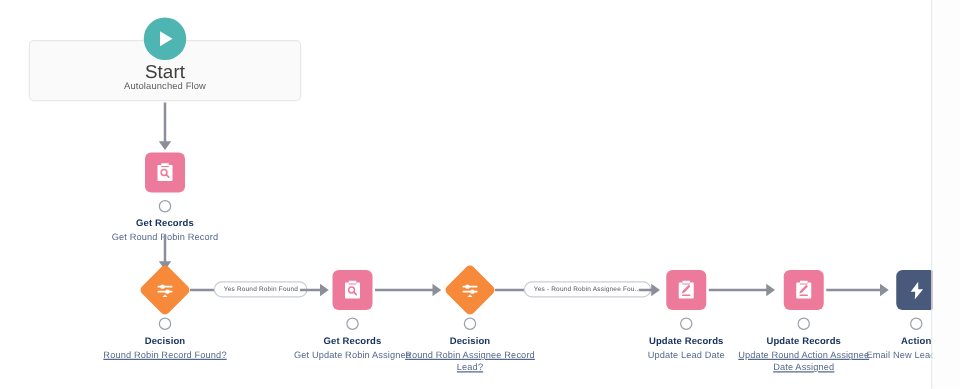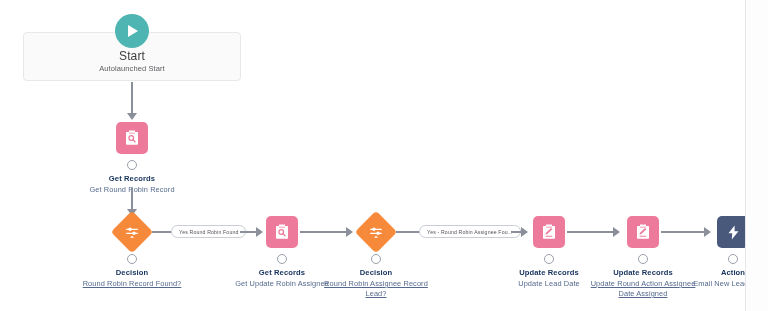--- a/index.html
+++ b/index.html
@@ -50,21 +50,21 @@
     border: 1px solid #e8e8e8;
     border-radius: 4px;
     box-sizing: border-box;
   }
   .start-title {
     position: absolute;
     left: 0;
     top: 16px;
     width: 100%;
     text-align: center;
-    font-size: 12px;
+    font-size: 15px;
     color: #3e3e3c;
     letter-spacing: .1px;
   }
   .start-sub {
     position: absolute;
     left: 0;
     top: 31px;
     width: 100%;
     text-align: center;
     font-size: 7.5px;
@@ -197,21 +197,21 @@
   }
   .node-label.w2 { width: 120px; left: -44px; text-decoration: underline; }
 </style>
 </head>
 <body>
 
 <div id="canvas">
 
   <div class="start-box">
     <div class="start-title">Start</div>
-    <div class="start-sub">Autolaunched Start</div>
+    <div class="start-sub">Autolaunched Flow</div>
   </div>
   <div class="start-play">
     <svg width="13" height="14" viewBox="0 0 13 14" aria-hidden="true">
       <path d="M2 1 L12 7 L2 13 Z" fill="#ffffff"></path>
     </svg>
   </div>
 
   <div class="conn-v" style="left:131px; top:82px; height:32px;"></div>
   <div class="arrow-down" style="left:127px; top:113px;"></div>
 

